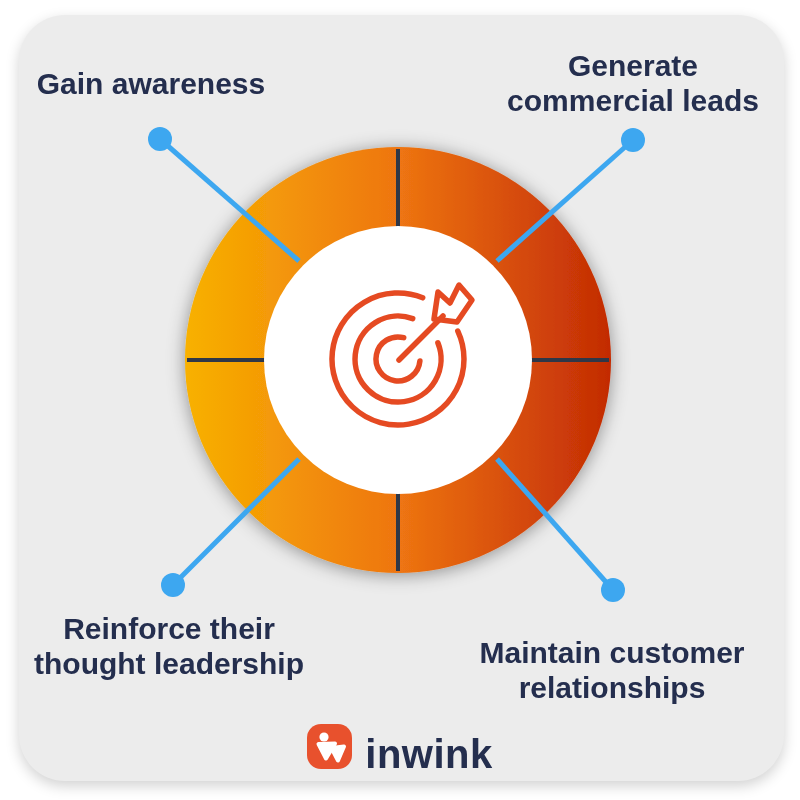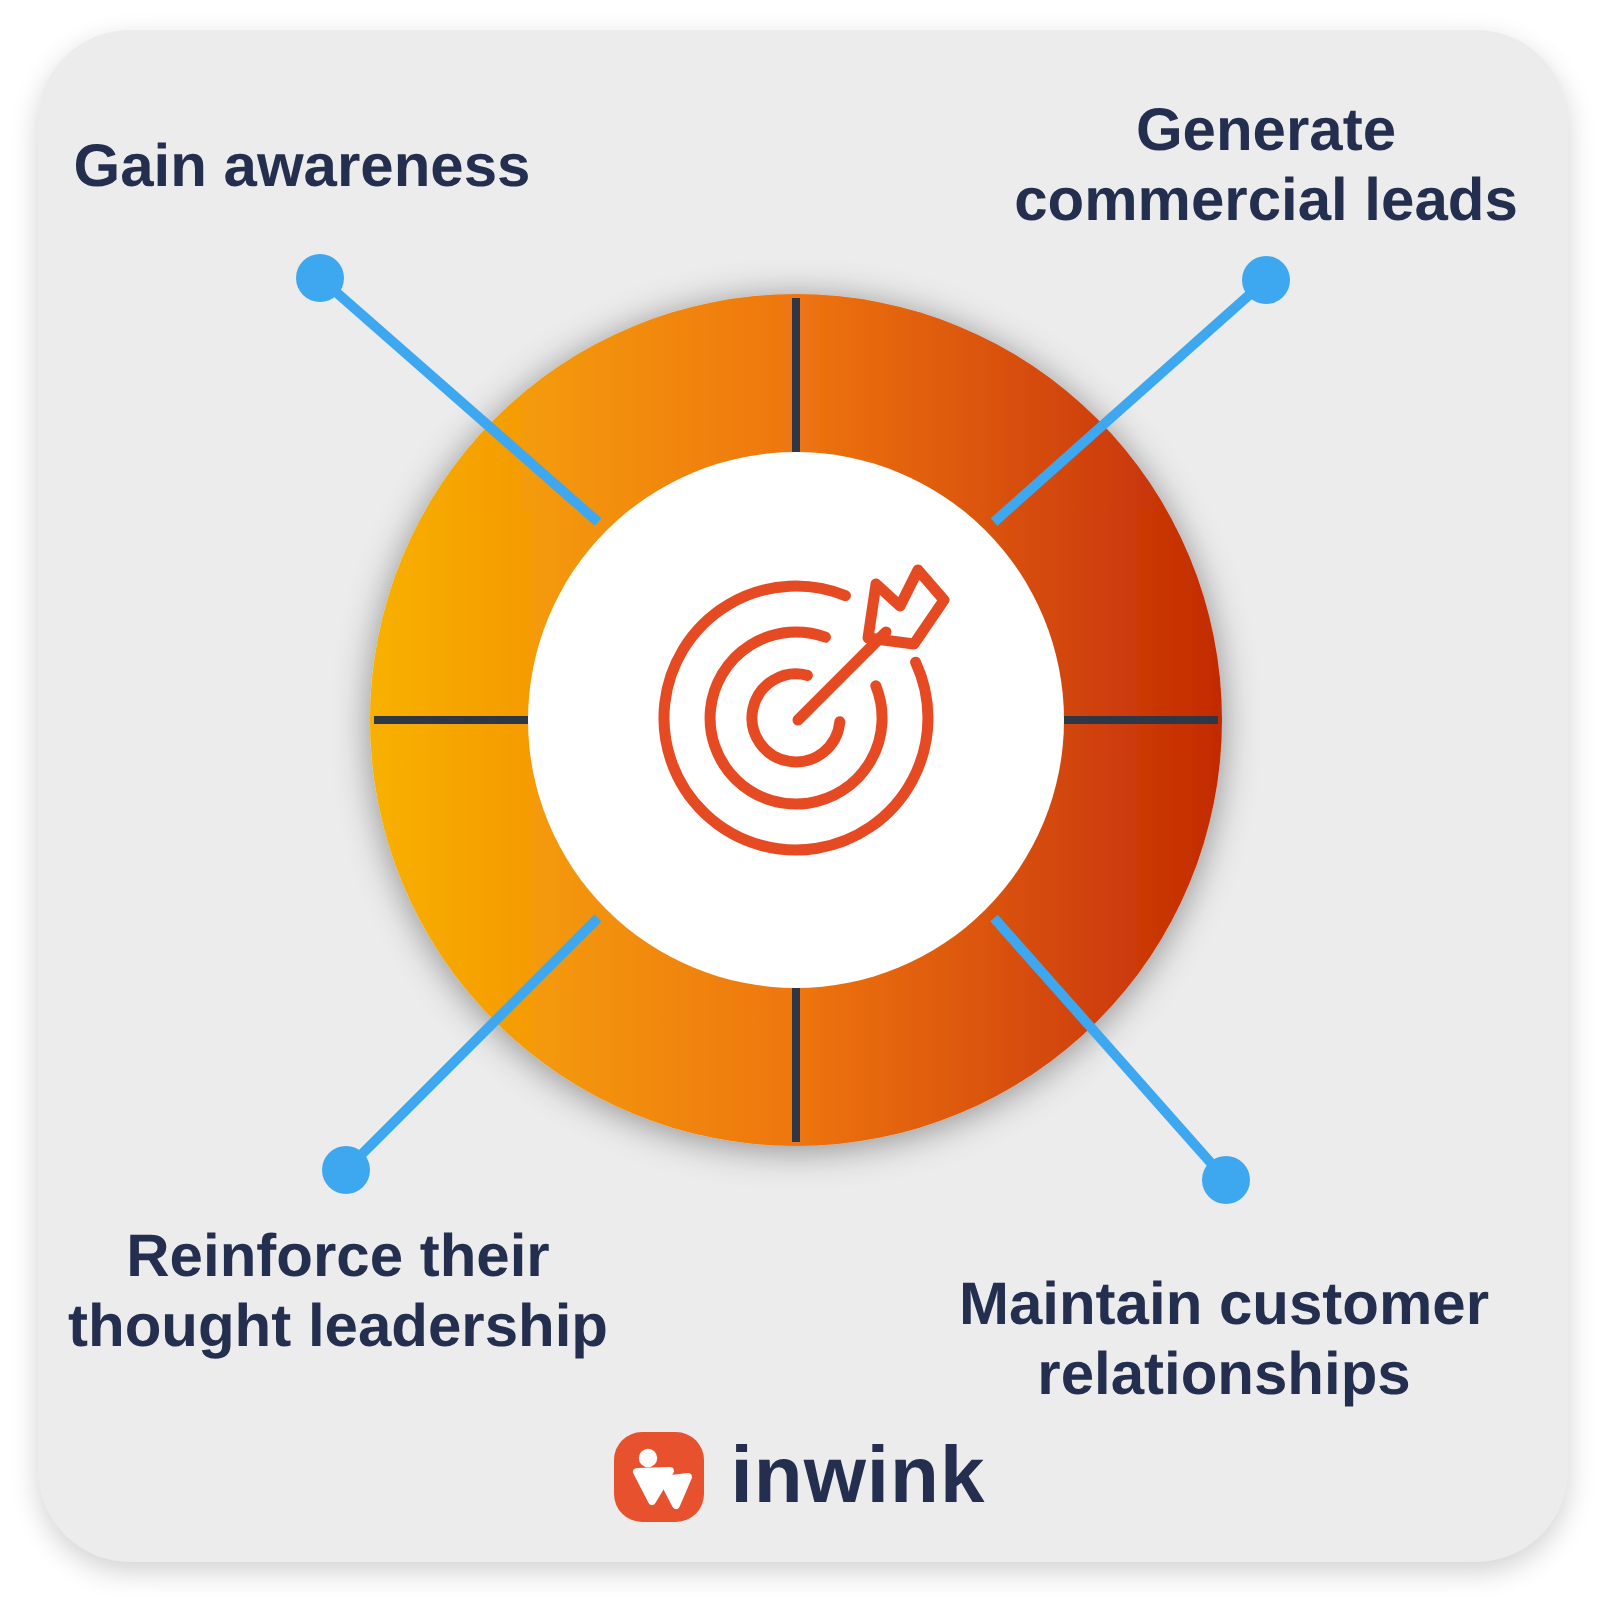--- a/index.html
+++ b/index.html
@@ -60,20 +60,21 @@
     width: 45px;
     height: 45px;
     flex: 0 0 45px;
   }
   .logo-text {
     color: #242E4E;
     font-size: 40px;
     font-weight: bold;
     letter-spacing: 0.5px;
     line-height: 45px;
+    margin-top: 16px;
   }
 </style>
 </head>
 <body>
 
 <div class="stage">
 
   <div class="card"></div>
 
   <svg class="diagram-svg" viewBox="0 0 800 800" xmlns="http://www.w3.org/2000/svg">

